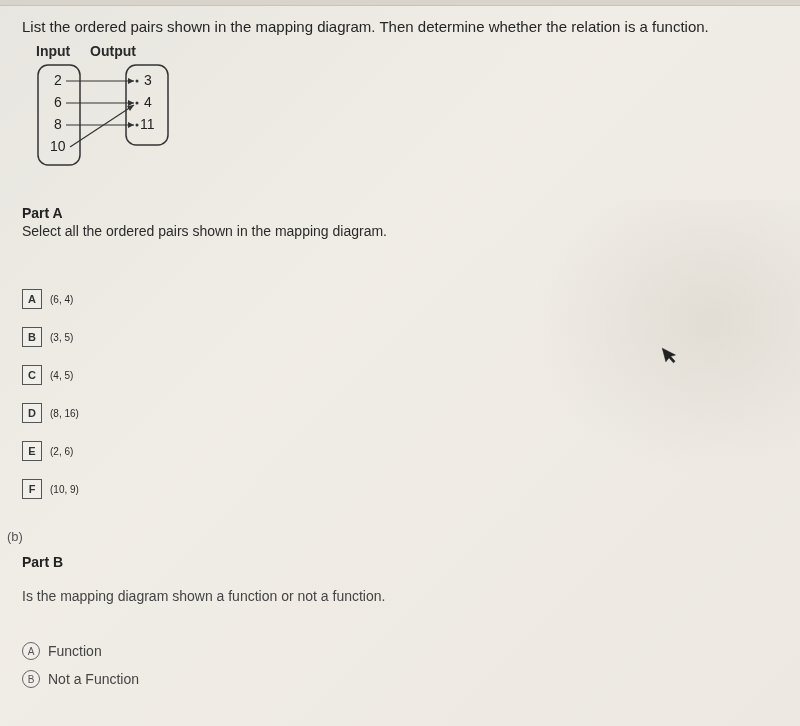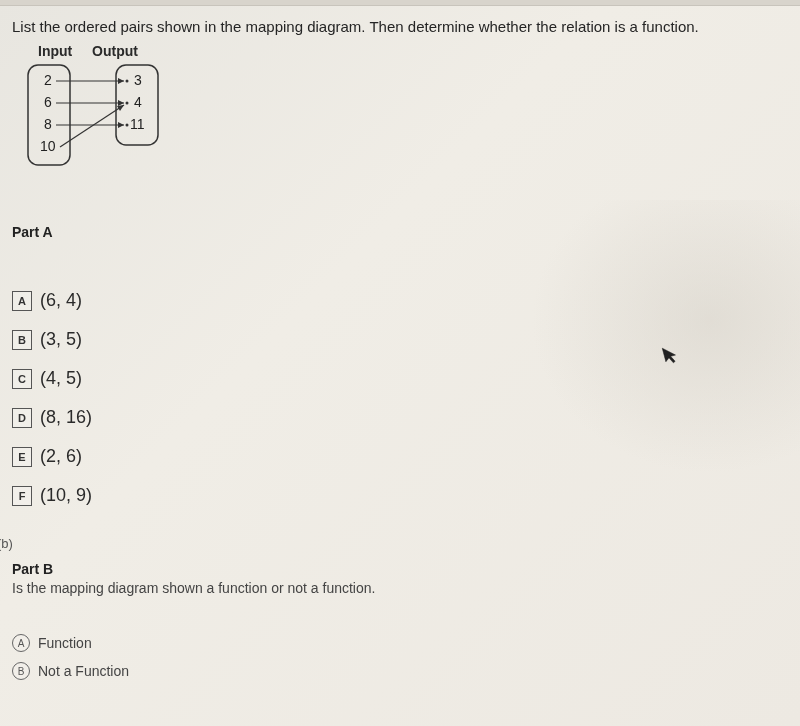--- a/index.html
+++ b/index.html
@@ -15,41 +15,41 @@
       color: #2a2a2a;
       position: relative;
       overflow: hidden;
     }
     .top-bar {
       height: 6px;
       background: #d8d4cc;
       border-bottom: 1px solid #c8c4bc;
     }
     .content {
-      padding: 12px 0 0 12px;
+      padding: 12px 0 0 22px;
     }
     .question-text {
       font-size: 15px;
       color: #252525;
     }
     .diagram-labels {
       margin-top: 8px;
-      margin-left: 26px;
+      margin-left: 14px;
       font-weight: bold;
       font-size: 14px;
     }
     .diagram-labels span:first-child { margin-right: 16px; }
     .diagram {
       margin-top: 4px;
       margin-left: 14px;
     }
     .part-label {
       font-weight: bold;
       font-size: 14px;
-      margin-top: 47px;
+      margin-top: 28px;
       color: #222;
     }
     .part-instruction {
       font-size: 14px;
       color: #2a2a2a;
       margin-top: 2px;
     }
     .options {
       margin-top: 50px;
     }
@@ -67,36 +67,36 @@
       align-items: center;
       justify-content: center;
       font-size: 11px;
       font-weight: bold;
       color: #333;
       background: rgba(255,255,255,0.2);
       margin-right: 8px;
       flex-shrink: 0;
     }
     .option-text {
-      font-size: 18px;
+      font-size: 10px;
       color: #2a2a2a;
     }
     .sub-label {
       font-size: 13px;
       color: #555;
       margin-top: 30px;
       margin-left: -15px;
     }
     .part-b-block {
       margin-top: 10px;
     }
     .part-b-instruction {
       font-size: 14px;
       color: #444;
-      margin-top: 3px;
+      margin-top: 18px;
     }
     .radio-options {
       margin-top: 38px;
     }
     .radio-row {
       display: flex;
       align-items: center;
       margin-bottom: 10px;
       cursor: pointer;
     }
@@ -179,20 +179,21 @@
 
       <line x1="30" y1="62" x2="98" y2="62" stroke="#333" stroke-width="1.2"></line>
       <polygon points="98,62 92,59 92,65" fill="#333"></polygon>
 
       <line x1="34" y1="84" x2="98" y2="42" stroke="#333" stroke-width="1.2"></line>
       <polygon points="98,42 91,43 94,48" fill="#333"></polygon>
     </svg>
   </div>
 
   <div class="part-label">Part A</div>
+  <div class="part-instruction">Select all the ordered pairs shown in the mapping diagram.</div>
 
   <div class="options">
     <div class="option-row">
       <div class="letter-box">A</div>
       <div class="option-text">(6, 4)</div>
     </div>
     <div class="option-row">
       <div class="letter-box">B</div>
       <div class="option-text">(3, 5)</div>
     </div>

